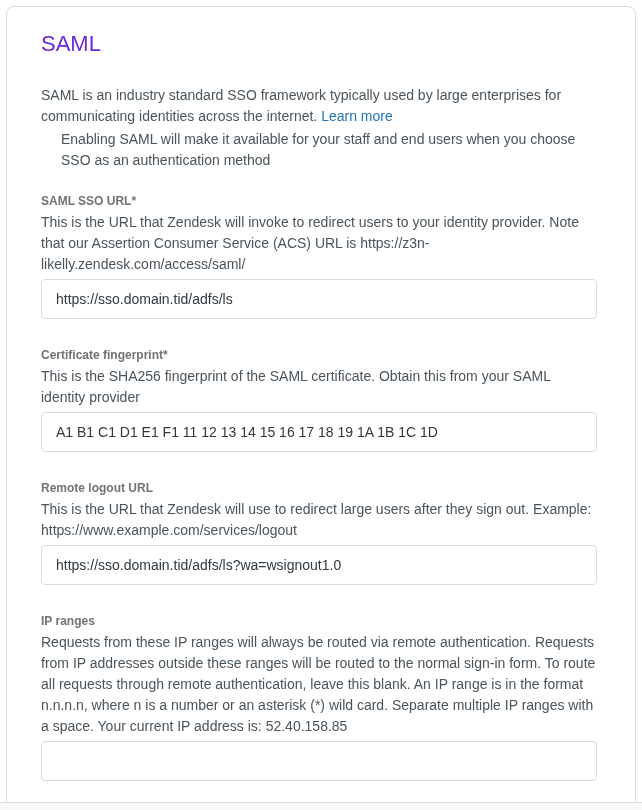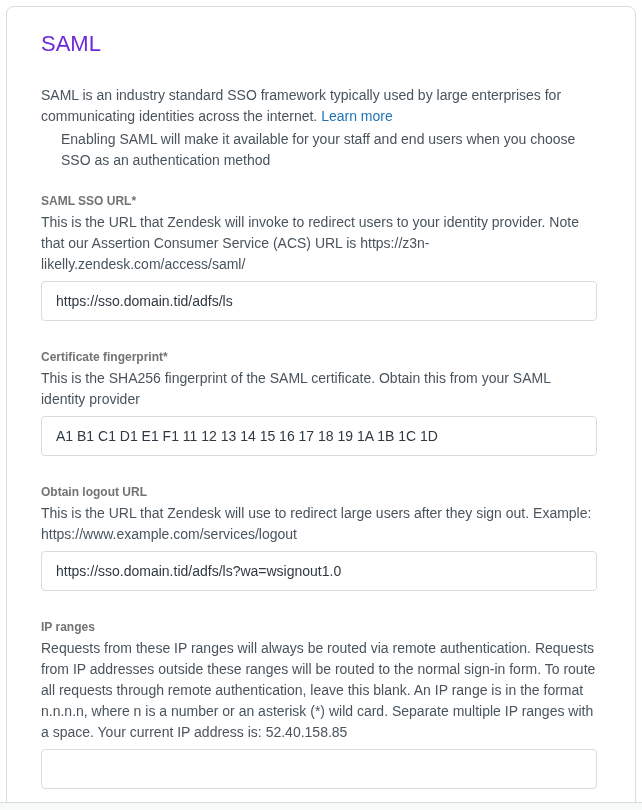--- a/index.html
+++ b/index.html
@@ -80,21 +80,20 @@
   .field-label {
     font-size: 12px;
     font-weight: 700;
     line-height: 21px;
     color: #737373;
   }
   .text-input {
     display: block;
     width: 100%;
     height: 40px;
-    margin-top: 6px;
     padding: 0 14px;
     border: 1px solid #d8dcde;
     border-radius: 4px;
     background: #ffffff;
     font-family: "Liberation Sans", sans-serif;
     font-size: 14px;
     color: #2f3941;
     outline: none;
   }
   .bottom-strip {
@@ -127,21 +126,21 @@
       <input type="text" class="text-input" value="https://sso.domain.tid/adfs/ls" style="">
     </div>
 
     <div class="field">
       <div class="field-label">Certificate fingerprint*</div>
       <p class="desc">This is the SHA256 fingerprint of the SAML certificate. Obtain this from your SAML identity provider</p>
       <input type="text" class="text-input" value="A1 B1 C1 D1 E1 F1 11 12 13 14 15 16 17 18 19 1A 1B 1C 1D" style="">
     </div>
 
     <div class="field">
-      <div class="field-label">Obtain logout URL</div>
+      <div class="field-label">Remote logout URL</div>
       <p class="desc">This is the URL that Zendesk will use to redirect large users after they sign out. Example: https://www.example.com/services/logout</p>
       <input type="text" class="text-input" value="https://sso.domain.tid/adfs/ls?wa=wsignout1.0" style="">
     </div>
 
     <div class="field">
       <div class="field-label">IP ranges</div>
       <p class="desc">Requests from these IP ranges will always be routed via remote authentication. Requests from IP addresses outside these ranges will be routed to the normal sign-in form. To route all requests through remote authentication, leave this blank. An IP range is in the format n.n.n.n, where n is a number or an asterisk (*) wild card. Separate multiple IP ranges with a space. Your current IP address is: 52.40.158.85</p>
       <input type="text" class="text-input" value="" style="">
     </div>
 

